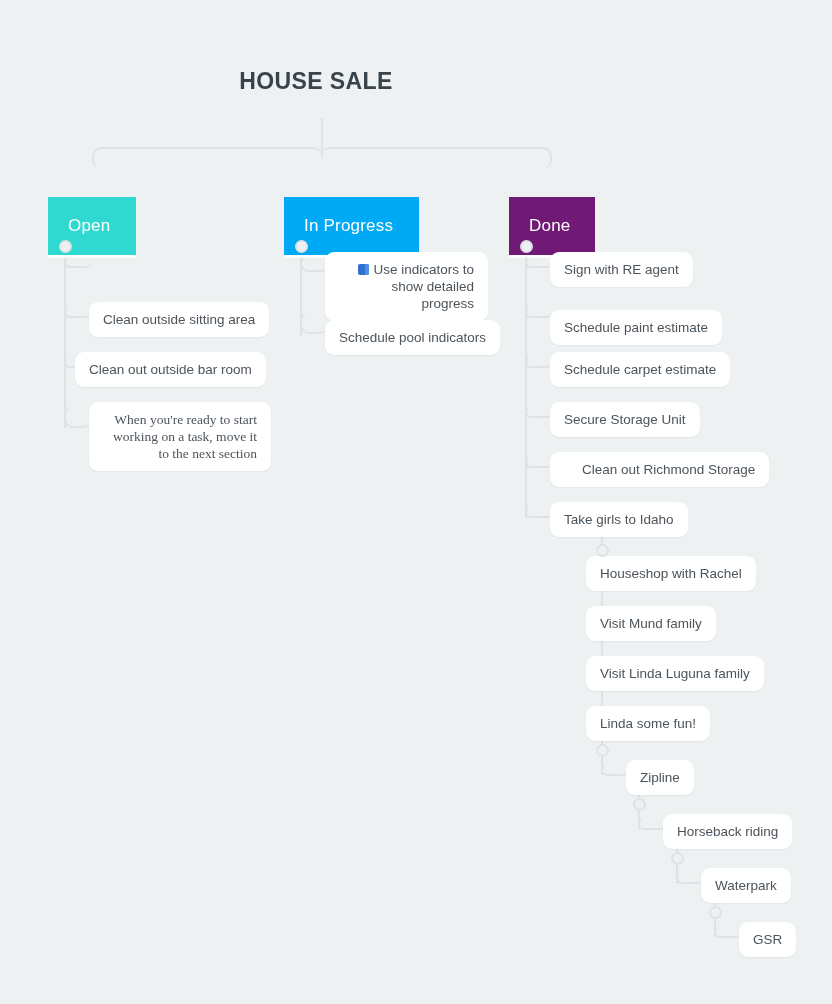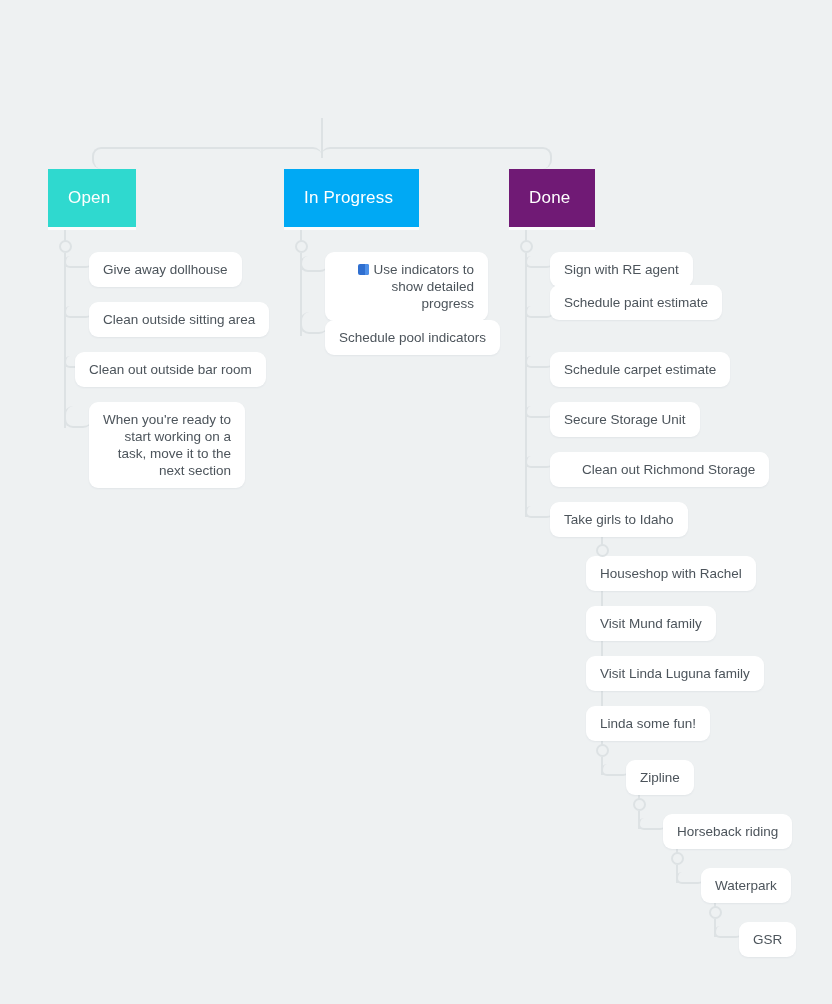--- a/index.html
+++ b/index.html
@@ -66,20 +66,21 @@
     height: 58px;
     display: flex;
     align-items: center;
     padding: 0 20px;
     color: #ffffff;
     font-size: 17px;
     letter-spacing: 0.2px;
     box-shadow: 0 3px 0 0 rgba(255,255,255,0.75);
     z-index: 3;
     white-space: nowrap;
+    margin-top: 28px;
   }
 
   
   .card {
     position: absolute;
     background: #ffffff;
     border-radius: 9px;
     padding: 9px 14px;
     font-size: 13.5px;
     line-height: 17px;
@@ -108,49 +109,47 @@
     right: 0; top: 0;
     width: 4px; height: 100%;
     background: #4d8fe8;
   }
 </style>
 </head>
 <body>
 
 <div id="canvas">
 
+  <div class="root-title">HOUSE SALE</div>
 
   <div class="conn conn-v" style="left:321px; top:118px; height:40px;"></div>
 
   <div class="elbow elbow-tl" style="left:92px; top:147px; width:230px; height:22px;"></div>
   <div class="elbow elbow-tr" style="left:321px; top:147px; width:231px; height:22px;"></div>
 
   <div class="col-header" style="left:48px; top:169px; width:88px; background:#2fd9cf;">
     <span>Open</span>
   </div>
 
   <div class="node-dot" style="left:59px; top:240px;"></div>
   <div class="conn conn-v" style="left:64px; top:230px; height:17px;"></div>
   <div class="conn conn-v" style="left:64px; top:253px; height:175px;"></div>
 
   <div class="elbow elbow-bl" style="left:64px; top:256px; width:28px; height:12px;"></div>
   <div class="elbow elbow-bl" style="left:64px; top:306px; width:28px; height:12px;"></div>
   <div class="elbow elbow-bl" style="left:64px; top:356px; width:28px; height:12px;"></div>
   <div class="elbow elbow-bl" style="left:64px; top:406px; width:28px; height:22px;"></div>
 
-  <div class="card" style="left:89px; top:252px;">
-    <span>Give away dollhouse</span>
-  </div>
   <div class="card" style="left:89px; top:302px;">
     <span>Clean outside sitting area</span>
   </div>
   <div class="card" style="left:75px; top:352px;">
     <span>Clean out outside bar room</span>
   </div>
-  <div class="card wrap" style="left:89px; top:402px; width:156px;">
+  <div class="card wrap" style="left:89px; top:402px; width:182px;font-family:Liberation Serif, serif;">
     <span>When you're ready to start working on a task, move it to the next section</span>
   </div>
 
   <div class="col-header" style="left:284px; top:169px; width:135px; background:#00a9f4;">
     <span>In Progress</span>
   </div>
 
   <div class="node-dot" style="left:295px; top:240px;"></div>
   <div class="conn conn-v" style="left:300px; top:230px; height:17px;"></div>
   <div class="conn conn-v" style="left:300px; top:253px; height:83px;"></div>
@@ -176,21 +175,21 @@
   <div class="elbow elbow-bl" style="left:525px; top:256px; width:28px; height:12px;"></div>
   <div class="elbow elbow-bl" style="left:525px; top:306px; width:28px; height:12px;"></div>
   <div class="elbow elbow-bl" style="left:525px; top:356px; width:28px; height:12px;"></div>
   <div class="elbow elbow-bl" style="left:525px; top:406px; width:28px; height:12px;"></div>
   <div class="elbow elbow-bl" style="left:525px; top:456px; width:28px; height:12px;"></div>
   <div class="elbow elbow-bl" style="left:525px; top:506px; width:28px; height:12px;"></div>
 
   <div class="card" style="left:550px; top:252px;">
     <span>Sign with RE agent</span>
   </div>
-  <div class="card" style="left:550px; top:285px;">
+  <div class="card" style="left:550px; top:310px;">
     <span>Schedule paint estimate</span>
   </div>
   <div class="card" style="left:550px; top:352px;">
     <span>Schedule carpet estimate</span>
   </div>
   <div class="card" style="left:550px; top:402px;">
     <span>Secure Storage Unit</span>
   </div>
   <div class="card" style="left:550px; top:452px;padding-left:32px;">
     <span>Clean out Richmond Storage</span>

